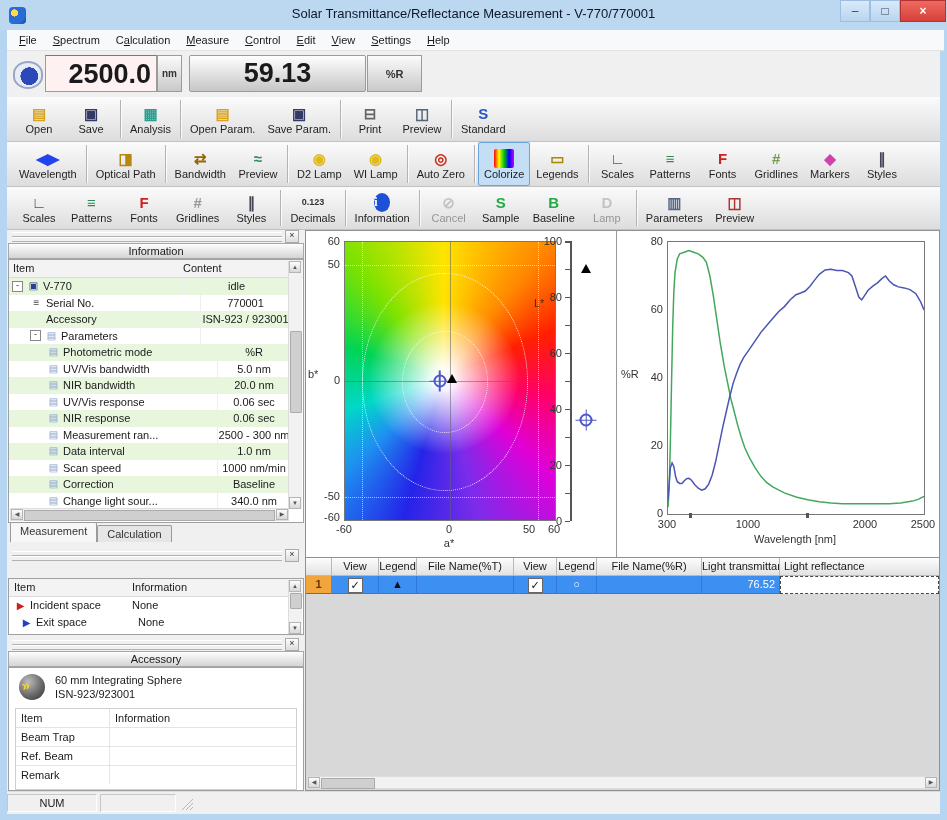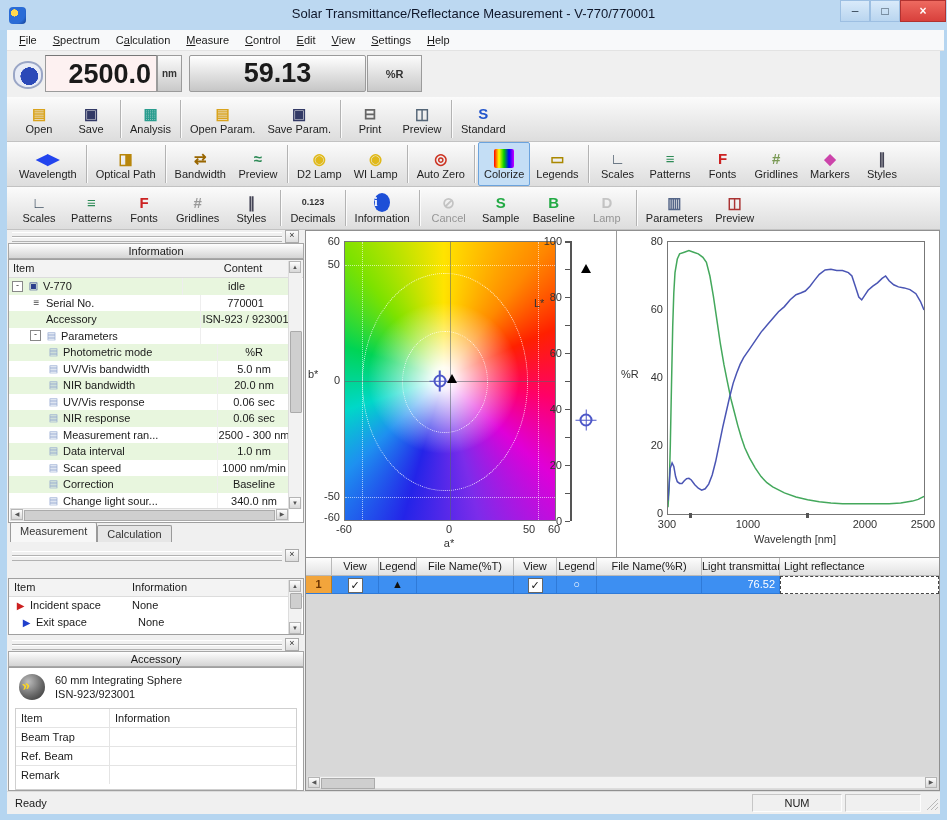--- a/index.html
+++ b/index.html
@@ -338,21 +338,21 @@
 
     <div class="gripper" style="top:0">
       <div class="gl" style="top:2px"></div>
         <div class="gl" style="top:7px"></div>
       <div class="gclose"><span>×</span></div>
     </div>
     <div class="ptitle" style="top:13px">Information</div>
     <div class="panelbox" style="top:29px;height:264px">
       <div class="colhdr">
         <span style="width:170px;padding-left:4px">Item</span>
-        <span style="flex:1;text-align:center">Content</span>
+        <span style="flex:1;text-align:left">Content</span>
       </div>
       <div class="trows" style="margin-right:13px">
         <div class="trow">
             <span class="titem lv0">
               <span class="texp">-</span>
               <span class="tico" style="color: rgb(43, 63, 140);">▣</span>
               <span>V-770</span>
             </span>
             <span class="tval">idle</span>
           </div>
@@ -610,21 +610,20 @@
       <span class="gcell c8 cellantsel"></span>
     </div>
     <div class="hscroll" style="left:1px;right:1px;bottom:1px">
       <div class="hbtn" style="left:0"><span>◀</span></div>
       <div class="hthumb" style="left:13px;width:52px"></div>
       <div class="hbtn" style="right:0"><span>▶</span></div>
     </div>
   </div>
 
   <div class="abs statusbar">
-    <span class="sready">Ready</span>
     <span class="sseg" style="width:88px">
         <span>NUM</span>
       </span>
     <span class="sseg" style="width:74px"></span>
     <span class="sgrip"></span>
   </div>
 
 </div>
 
 </body></html>

